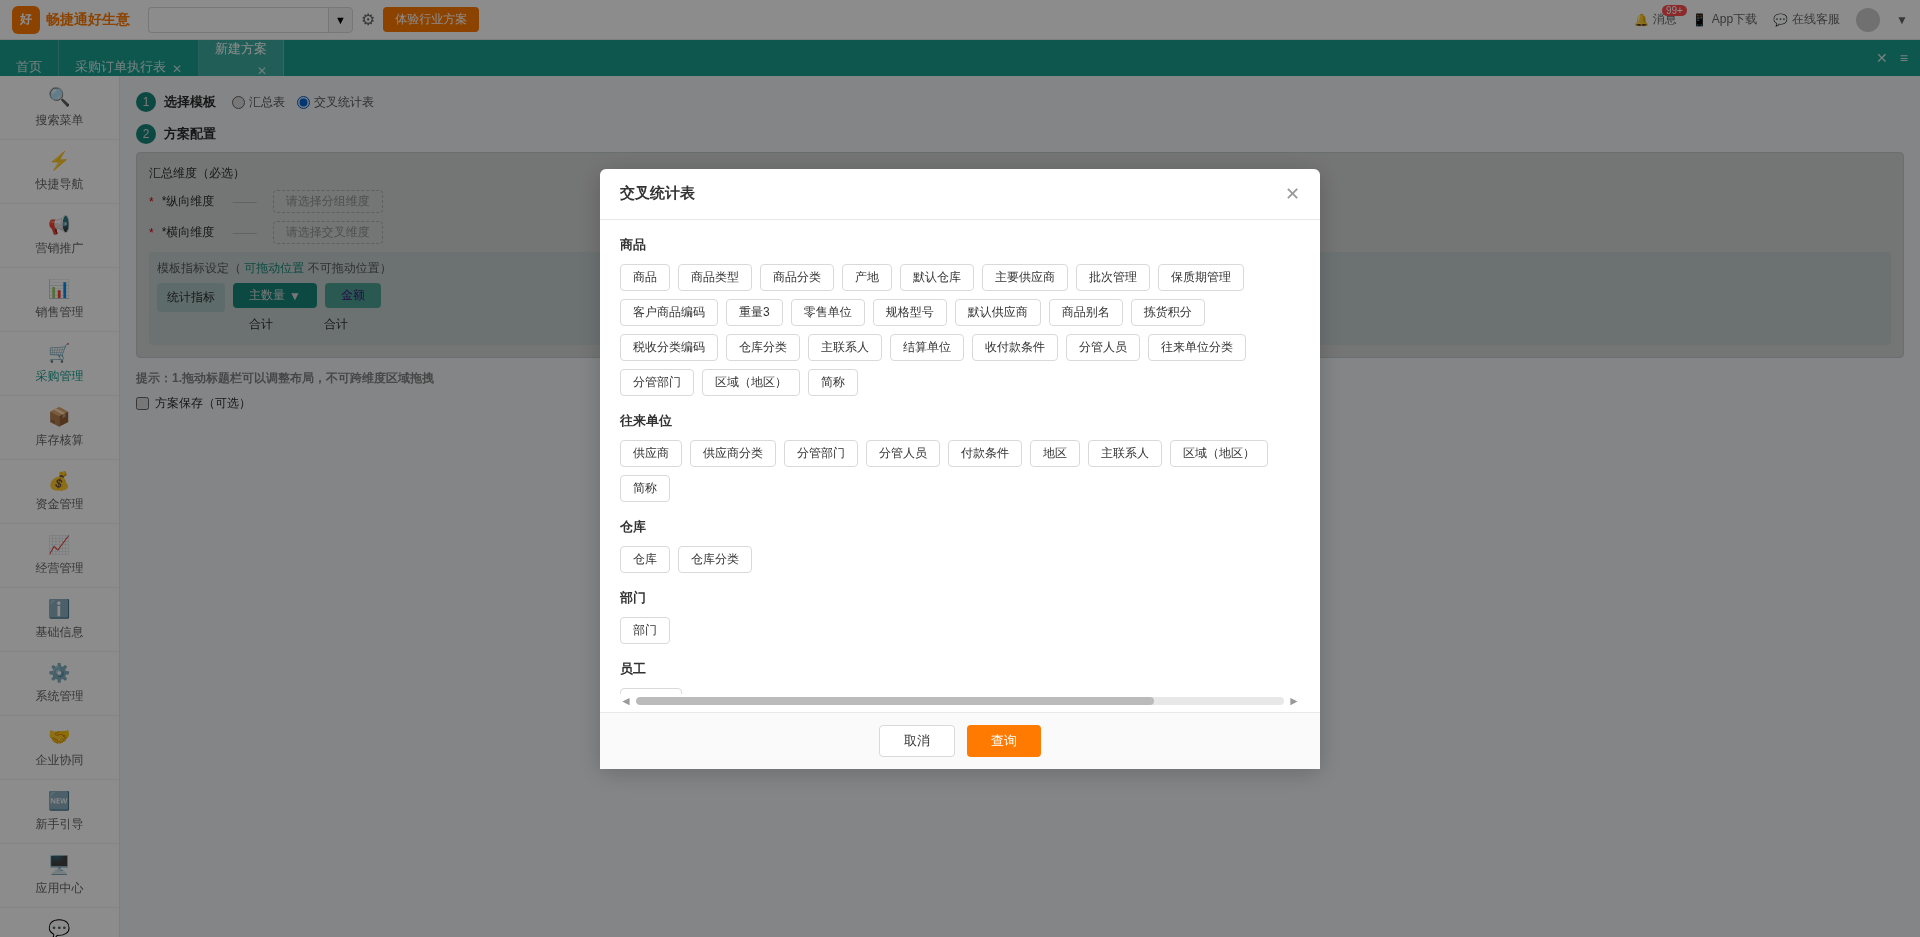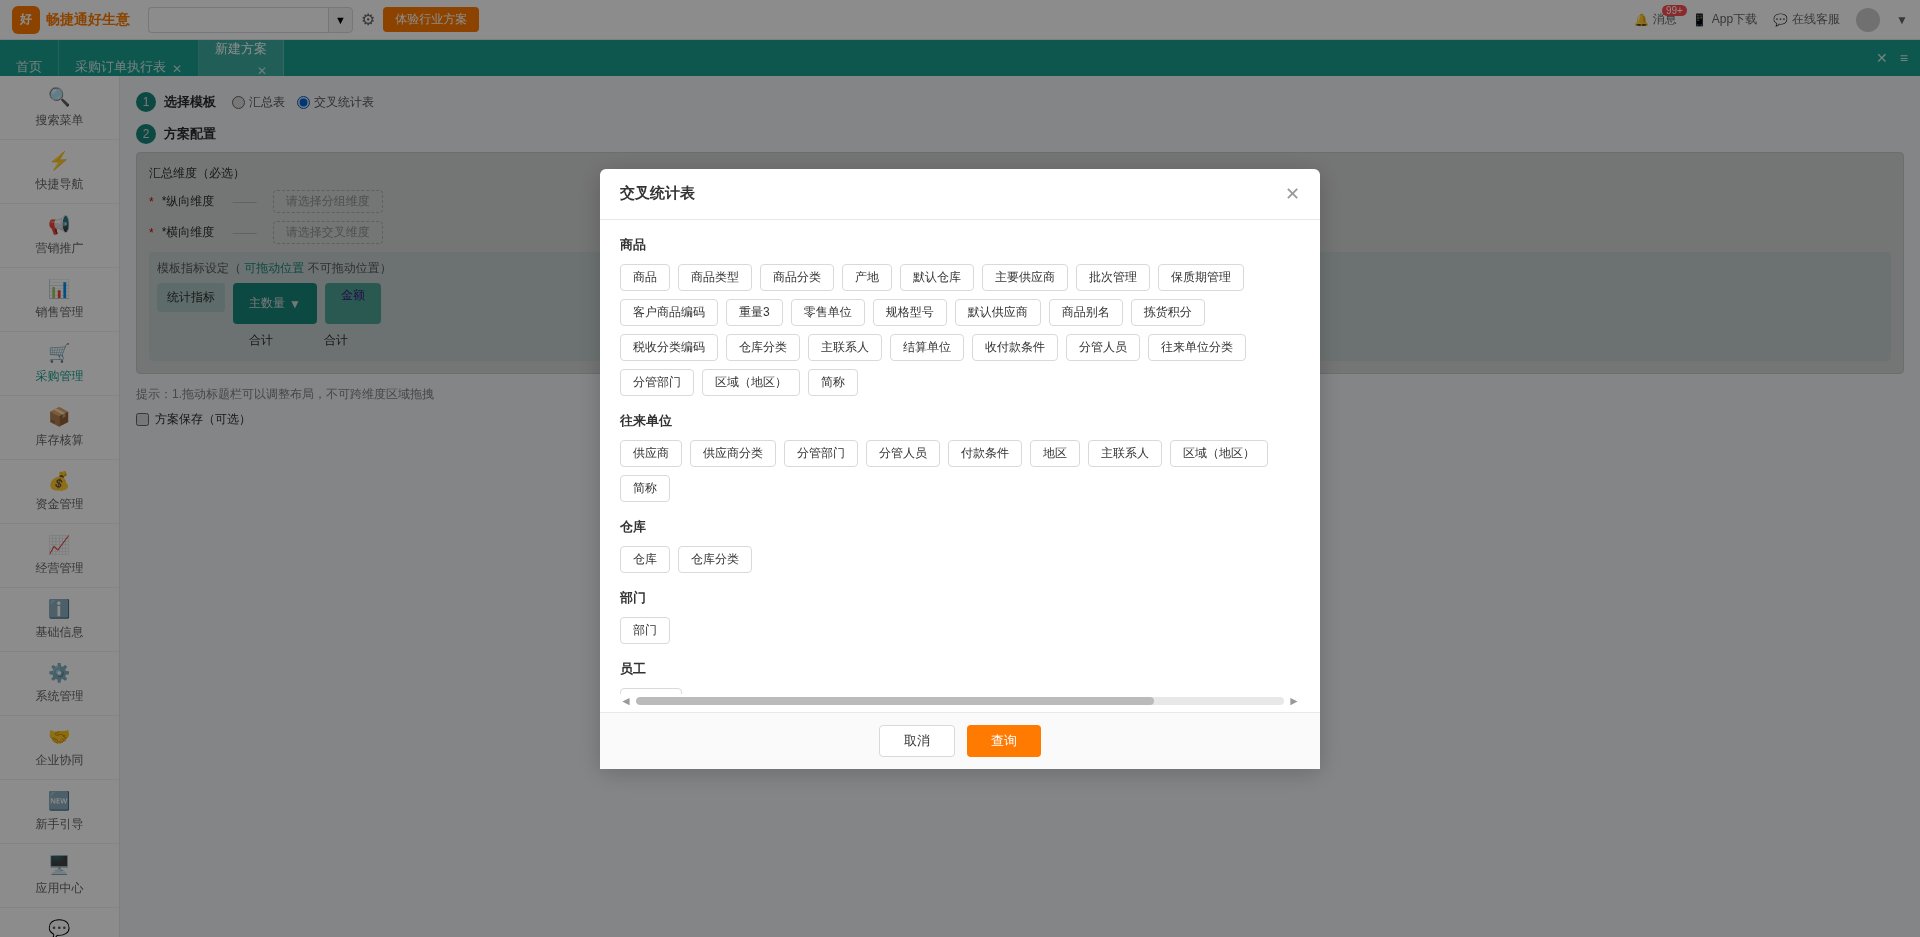--- a/index.html
+++ b/index.html
@@ -449,21 +449,21 @@
             <span>模板指标设定（</span>
             <span style="color:#1a9e8f;">可拖动位置</span>
             <span>不可拖动位置）</span>
           </div>
           <div style="display:flex; gap:8px; align-items:flex-start;">
             <div style="background:#c8e6e3; padding:6px 10px; border-radius:4px; font-size:12px; color:#333;">
               <div>统计指标</div>
             </div>
             <div style="flex:1;">
               <div style="display:flex; gap:8px; margin-bottom:4px;">
-                <div style="background:#1a9e8f; color:white; padding:12px 16px; border-radius:4px; font-size:12px; display:flex; align-items:center; gap:4px;">
+                <div style="background:#1a9e8f; color:white; padding:4px 16px; border-radius:4px; font-size:12px; display:flex; align-items:center; gap:4px;">
                   <span>主数量</span>
                   <span style="cursor:pointer;">▼</span>
                 </div>
                 <div style="background:#5bc0b0; color:#4c1d95; padding:4px 16px; border-radius:4px; font-size:12px;">
                   <span>金额</span>
                 </div>
               </div>
               <div style="display:flex; gap:19px;">
                 <div style="padding:4px 16px; font-size:12px; color:#333;">
                   <span>合计</span>
@@ -471,21 +471,21 @@
                 <div style="padding:4px 16px; font-size:12px; color:#333;">
                   <span>合计</span>
                 </div>
               </div>
             </div>
           </div>
         </div>
       </div>
     </div>
 
-    <div style="margin-top:8px; font-size:12px; color:#999;">
+    <div style="margin-top:8px; font-size:12px; color:#999;font-weight:bold;">
       <div><span>提示：</span><span>1.拖动标题栏可以调整布局，不可跨维度区域拖拽</span></div>
     </div>
 
     <div style="margin-top:8px; display:flex; align-items:center; gap:6px; font-size:12px;">
       <input type="checkbox" style="">
       <span>方案保存（可选）</span>
     </div>
   </div>
 </div>
 

